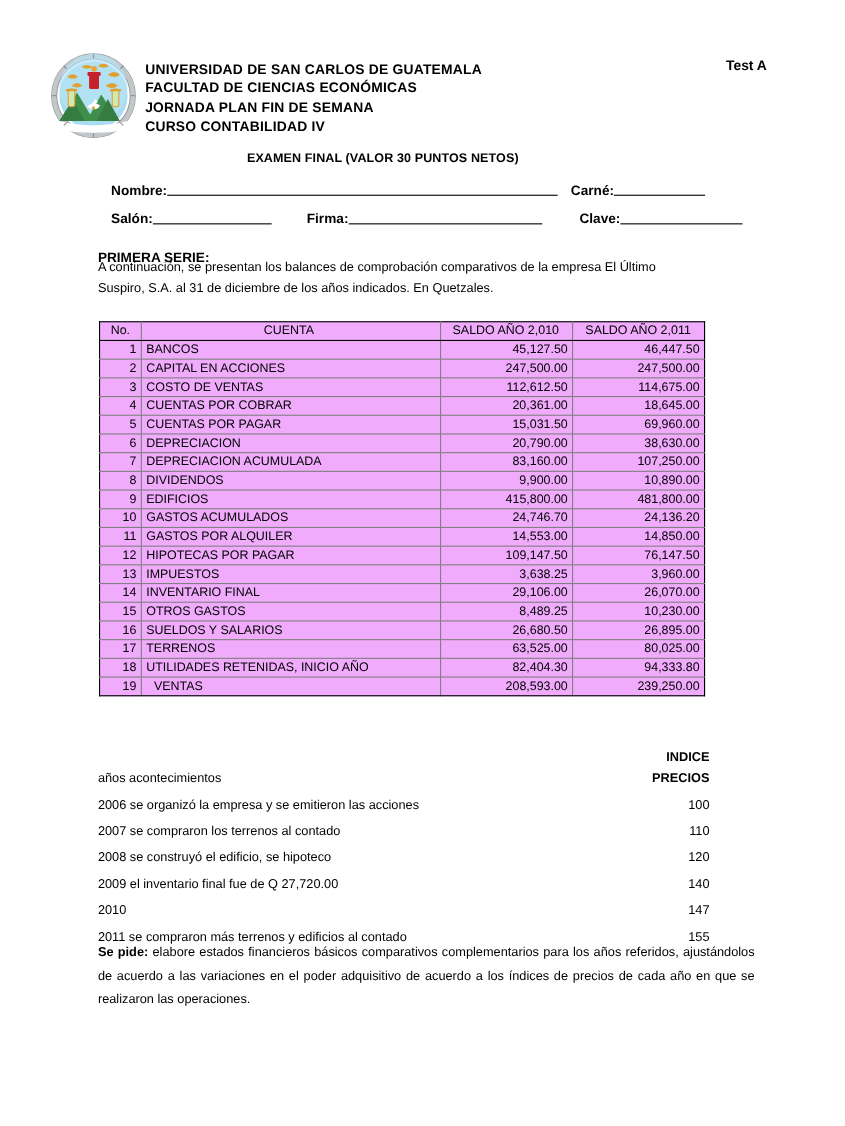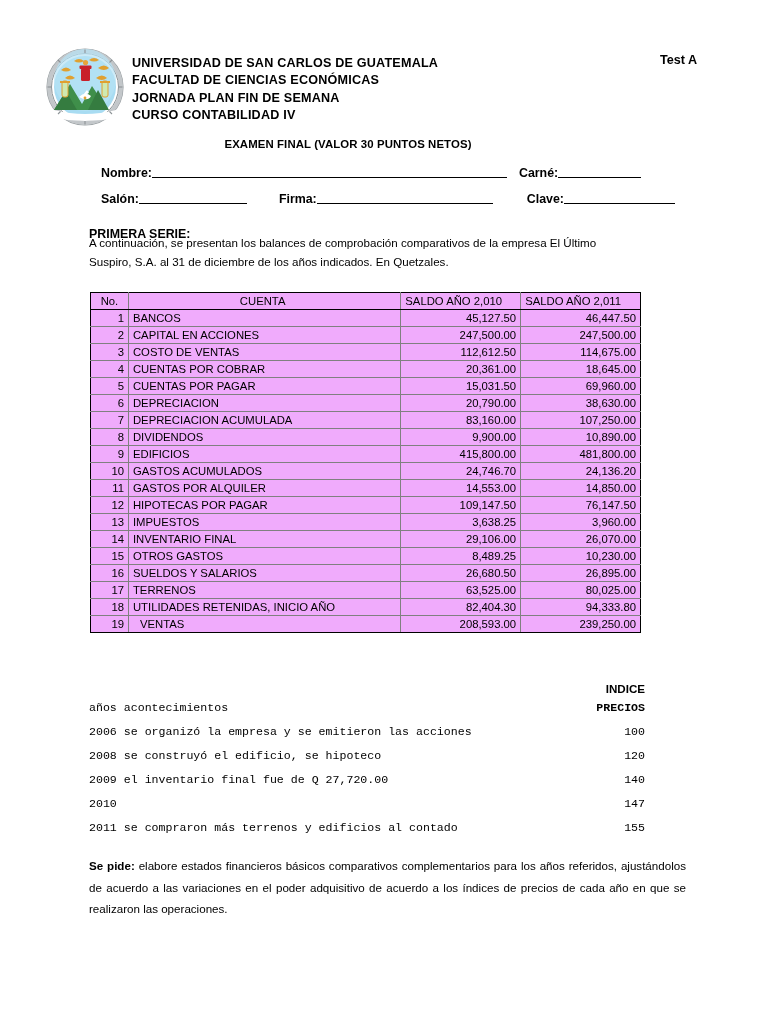--- a/index.html
+++ b/index.html
@@ -145,21 +145,21 @@
   .balance-table thead th {
     text-align: center;
     font-weight: normal;
   }
   .col-no    { width: 38px;  text-align: right; padding-right: 7px; }
   .col-name  { width: 273px; text-align: left;  padding-left: 6px; }
   .col-amt   { width: 120px; text-align: right; padding-right: 6px; }
 
   .balance-table thead th.col-no { text-align: center; padding-right: 4px; }
   .balance-table thead th.col-name { text-align: center; padding-left: 0; }
-  .balance-table thead th.col-amt { text-align: left; padding-right: 2px; margin-top: 32px; }
+  .balance-table thead th.col-amt { text-align: right; padding-right: 12px; margin-top: 32px; }
 
   
   .balance-table { border: 1.4px solid #000; }
   .balance-table thead th { border-bottom: 1.2px solid #000; }
   .balance-table tbody tr:last-child td { border-bottom: 1.2px solid #000; padding-left: 11px; }
   .balance-table th:first-child,
   .balance-table td:first-child { border-left: 1.2px solid #000; }
   .balance-table th:last-child,
   .balance-table td:last-child { border-right: 1.2px solid #000; }
   .balance-table thead th { border-top: 1.2px solid #000; }
@@ -175,21 +175,20 @@
   }
   .idx-head {
     text-align: right;
     font-weight: bold;
     line-height: 15px;
   }
   .idx-row {
     display: flex;
     align-items: baseline;
     line-height: 24px;
-    font-family: Liberation Mono, monospace;
   }
   .idx-row .idx-text { flex: 1 1 auto; }
   .idx-row .idx-val  { flex: 0 0 40px; text-align: right; }
   .idx-legend { line-height: 22px; }
 
   
   .se-pide {
     position: absolute;
     top: 855px;
     left: 89px;
@@ -420,20 +419,24 @@
     <div class="idx-row">
       <span class="idx-text idx-legend">años  acontecimientos</span>
       <span class="idx-val" style="font-weight:bold">PRECIOS</span>
     </div>
     <div id="indice-rows">
         <div class="idx-row">
           <span class="idx-text">2006 se organizó la empresa y se emitieron las acciones</span>
           <span class="idx-val">100</span>
         </div>
         <div class="idx-row">
+          <span class="idx-text">2007 se compraron los terrenos al contado</span>
+          <span class="idx-val">110</span>
+        </div>
+        <div class="idx-row">
           <span class="idx-text">2008 se construyó el edificio, se hipoteco</span>
           <span class="idx-val">120</span>
         </div>
         <div class="idx-row">
           <span class="idx-text">2009 el inventario final fue de Q 27,720.00</span>
           <span class="idx-val">140</span>
         </div>
         <div class="idx-row">
           <span class="idx-text">2010</span>
           <span class="idx-val">147</span>

